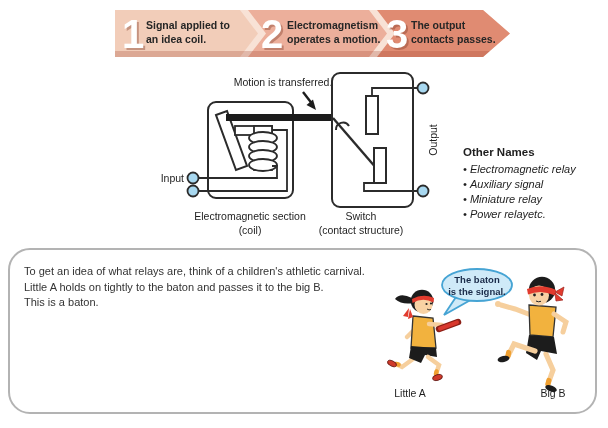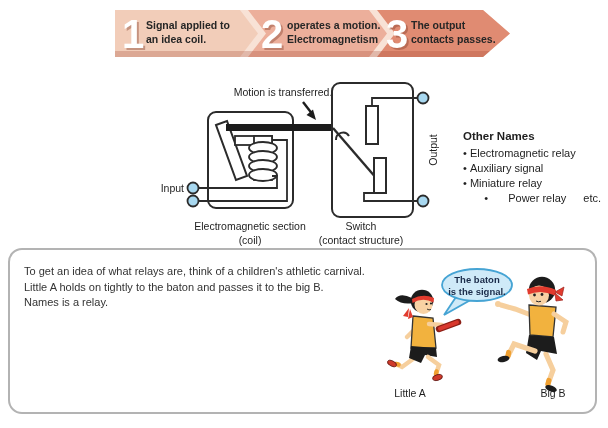--- a/index.html
+++ b/index.html
@@ -13,32 +13,32 @@
   #banner svg{position:absolute;left:0;top:0;}
   .step-num{
     position:absolute;top:2px;font-size:40px;font-weight:bold;color:#ffffff;
     line-height:44px;text-shadow:2px 2px 0 rgba(130,60,40,0.40);
   }
   .step-text{
     position:absolute;top:9px;font-size:10.5px;font-weight:bold;color:#262626;
     line-height:13.5px;white-space:nowrap;
   }
   
-  #relay-diagram{left:140px;top:72px;width:320px;height:178px;}
+  #relay-diagram{left:140px;top:62px;width:320px;height:178px;}
   #relay-diagram svg{font-family:"Liberation Sans",sans-serif;}
   
   #other-names{left:463px;top:130px;width:140px;}
-  #other-names h3{margin:0 0 4px 0;font-size:11.5px;font-weight:bold;color:#1e1e1e;}
-  #other-names ul{margin:0;padding:0;list-style:none;}
+  #other-names h3{margin:16px 0 4px 0;font-size:11.5px;font-weight:bold;color:#1e1e1e;}
+  #other-names ul{margin:0;padding:0;list-style:none;font-style:italic;}
   #other-names li{font-size:11px;line-height:15px;color:#1e1e1e;}
   #other-names li::before{content:"\2022\00a0";}
-  #other-names li.with-etc{display:flex;justify-content:flex-end;width:138px;gap:17px;}
+  #other-names li.with-etc{display:flex;justify-content:flex-start;width:138px;}
   
   #story-panel{
-    left:8px;top:248px;width:585px;height:162px;border:2px solid #b3b3b3;border-radius:14px;
+    left:8px;top:248px;width:585px;height:162px;border:2px solid #b3b3b3;border-radius:22px;
     background:#ffffff;
   }
   #story-text{left:14px;top:14px;font-size:11px;line-height:15.5px;color:#333333;}
   #cartoon{left:370px;top:8px;width:215px;height:148px;}
 </style>
 </head>
 <body>
 
 <div id="screen">
 
@@ -60,22 +60,22 @@
 
       <rect x="0" y="41" width="395" height="6" fill="rgba(155,60,38,0.25)" clip-path="url(#bannerClip)"></rect>
     </svg>
     <span class="step-num" style="left:7px">1</span>
     <div class="step-text" style="left:31px">
       <div>Signal applied to</div>
       <div>an idea coil.</div>
     </div>
     <span class="step-num" style="left:146px">2</span>
     <div class="step-text" style="left:172px">
+      <div>Electromagnetism</div>
       <div>operates a motion.</div>
-      <div>Electromagnetism</div>
     </div>
     <span class="step-num" style="left:271px">3</span>
     <div class="step-text" style="left:296px">
       <div>The output</div>
       <div>contacts passes.</div>
     </div>
   </div>
 
   <div id="relay-diagram" class="abs">
     <svg width="320" height="178" viewBox="0 0 320 178">
@@ -151,21 +151,21 @@
         <span>Power relay</span>
         <span>etc.</span>
       </li>
     </ul>
   </div>
 
   <div id="story-panel" class="abs">
     <div id="story-text" class="abs">
       <div>To get an idea of what relays are, think of a children's athletic carnival.</div>
       <div>Little A holds on tightly to the baton and passes it to the big B.</div>
-      <div>Names is a relay.</div>
+      <div>This is a baton.</div>
     </div>
 
     <div id="cartoon" class="abs">
       <svg width="215" height="148" viewBox="0 0 215 148" font-family="Liberation Sans, sans-serif">
 
         <g>
 
           <polyline points="36,70 27,79" fill="none" stroke="#f6cf9d" stroke-width="4.5" stroke-linecap="round"></polyline>
 
           <polyline points="33,101 22,109 16,106" fill="none" stroke="#f6cf9d" stroke-width="4.5" stroke-linecap="round"></polyline>

